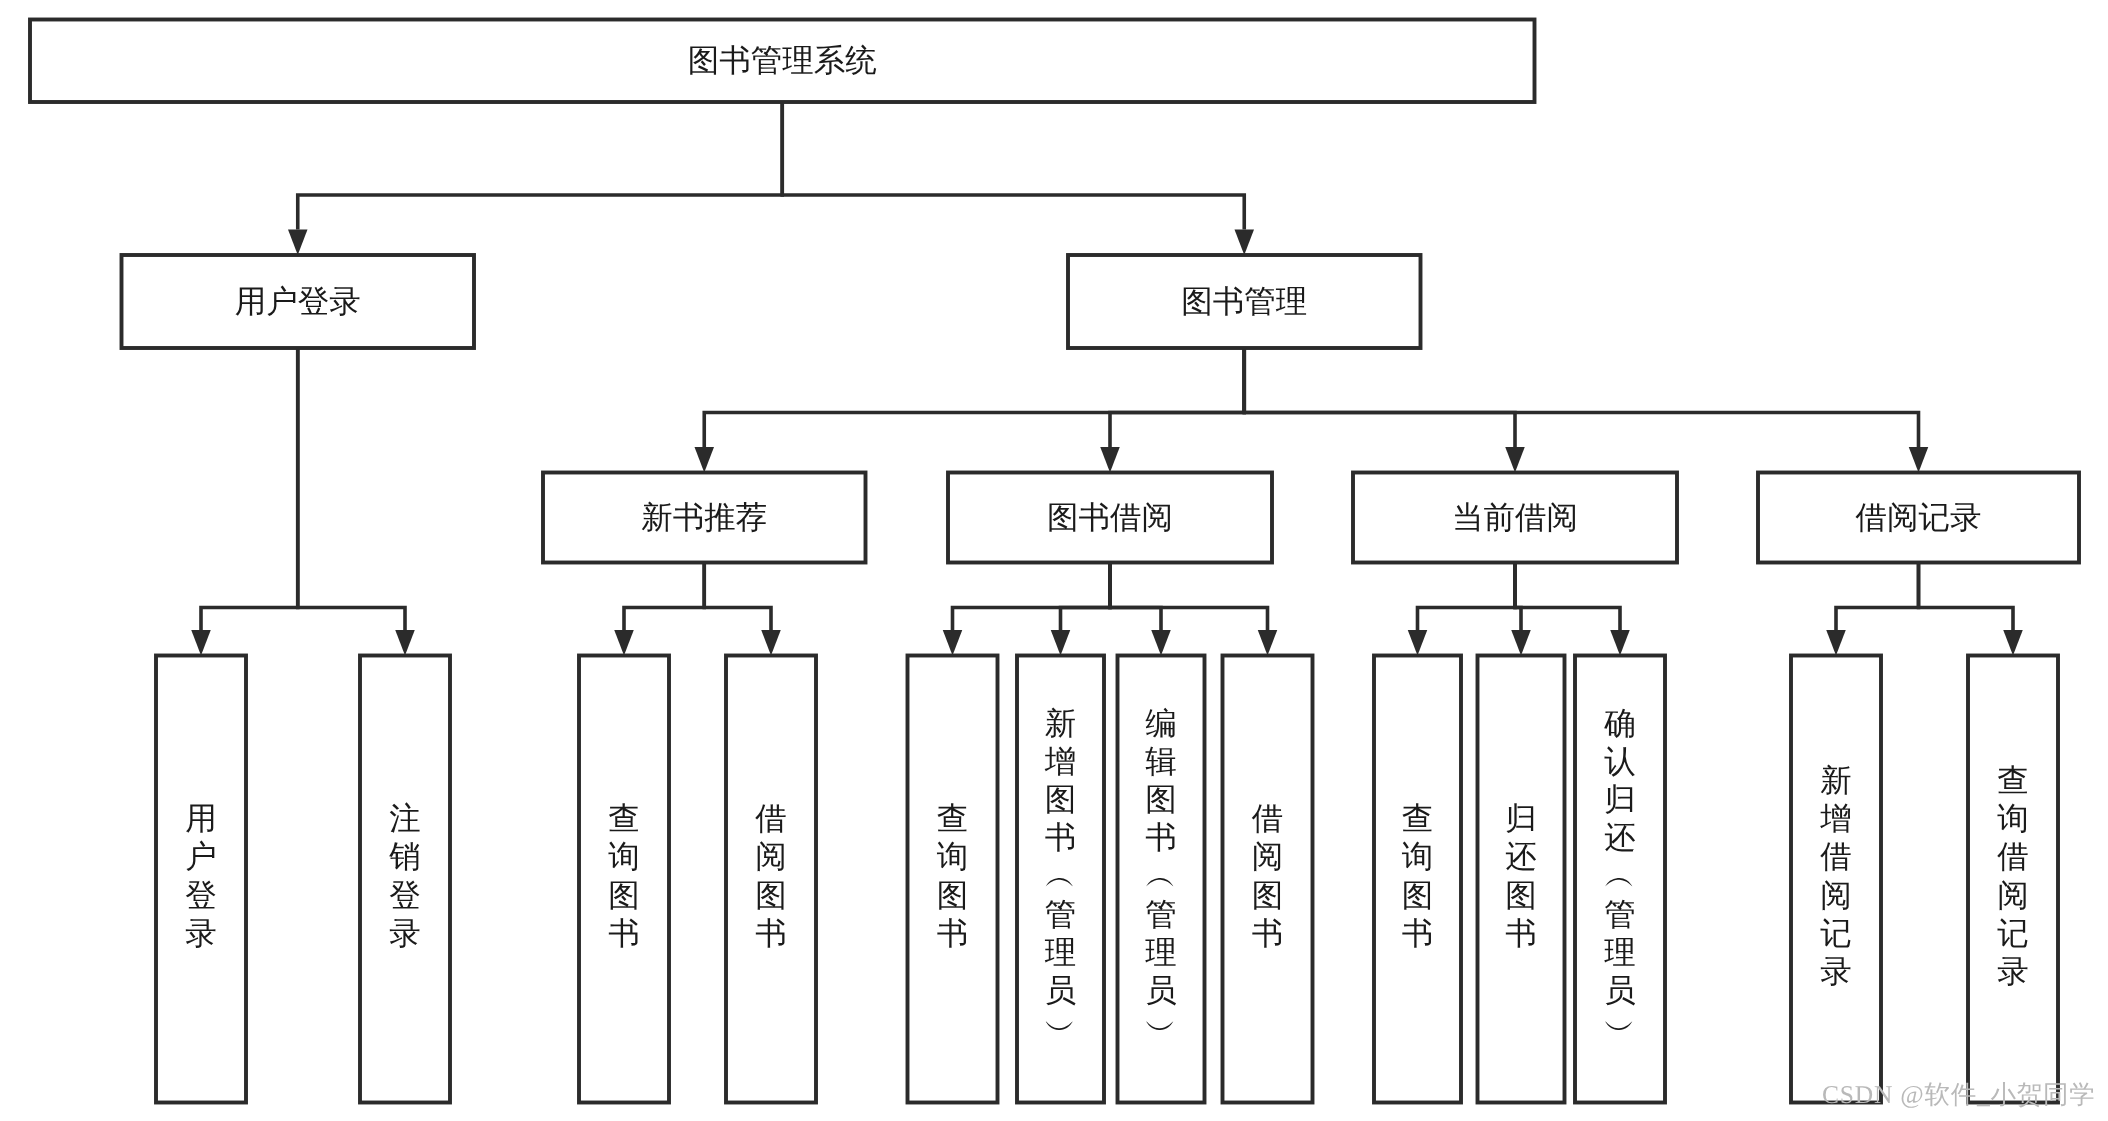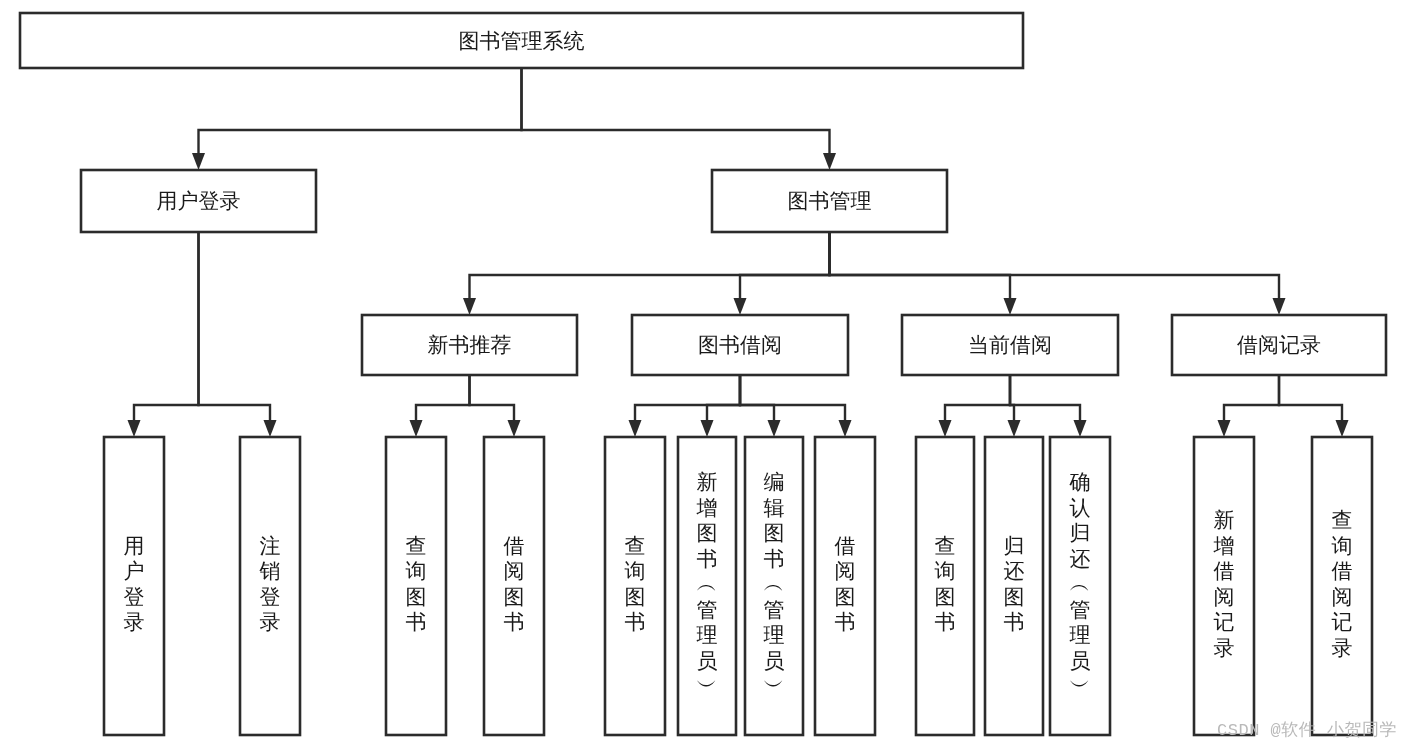--- a/index.html
+++ b/index.html
@@ -47,21 +47,21 @@
     stroke-linecap: butt;
   }
   .arrow-head {
     fill: #2b2b2b;
     stroke: none;
   }
   .watermark {
     position: absolute;
     right: 8px;
     bottom: 6px;
-    font-family: Liberation Mono, monospace;
+    font-family: Liberation Serif, serif;
     font-size: 17px;
     color: #b9b9b9;
     white-space: nowrap;
     letter-spacing: 0.5px;
   }
 </style>
 </head>
 <body>
 
 <svg id="diagram" viewBox="0 0 1405 747" xmlns="http://www.w3.org/2000/svg">

